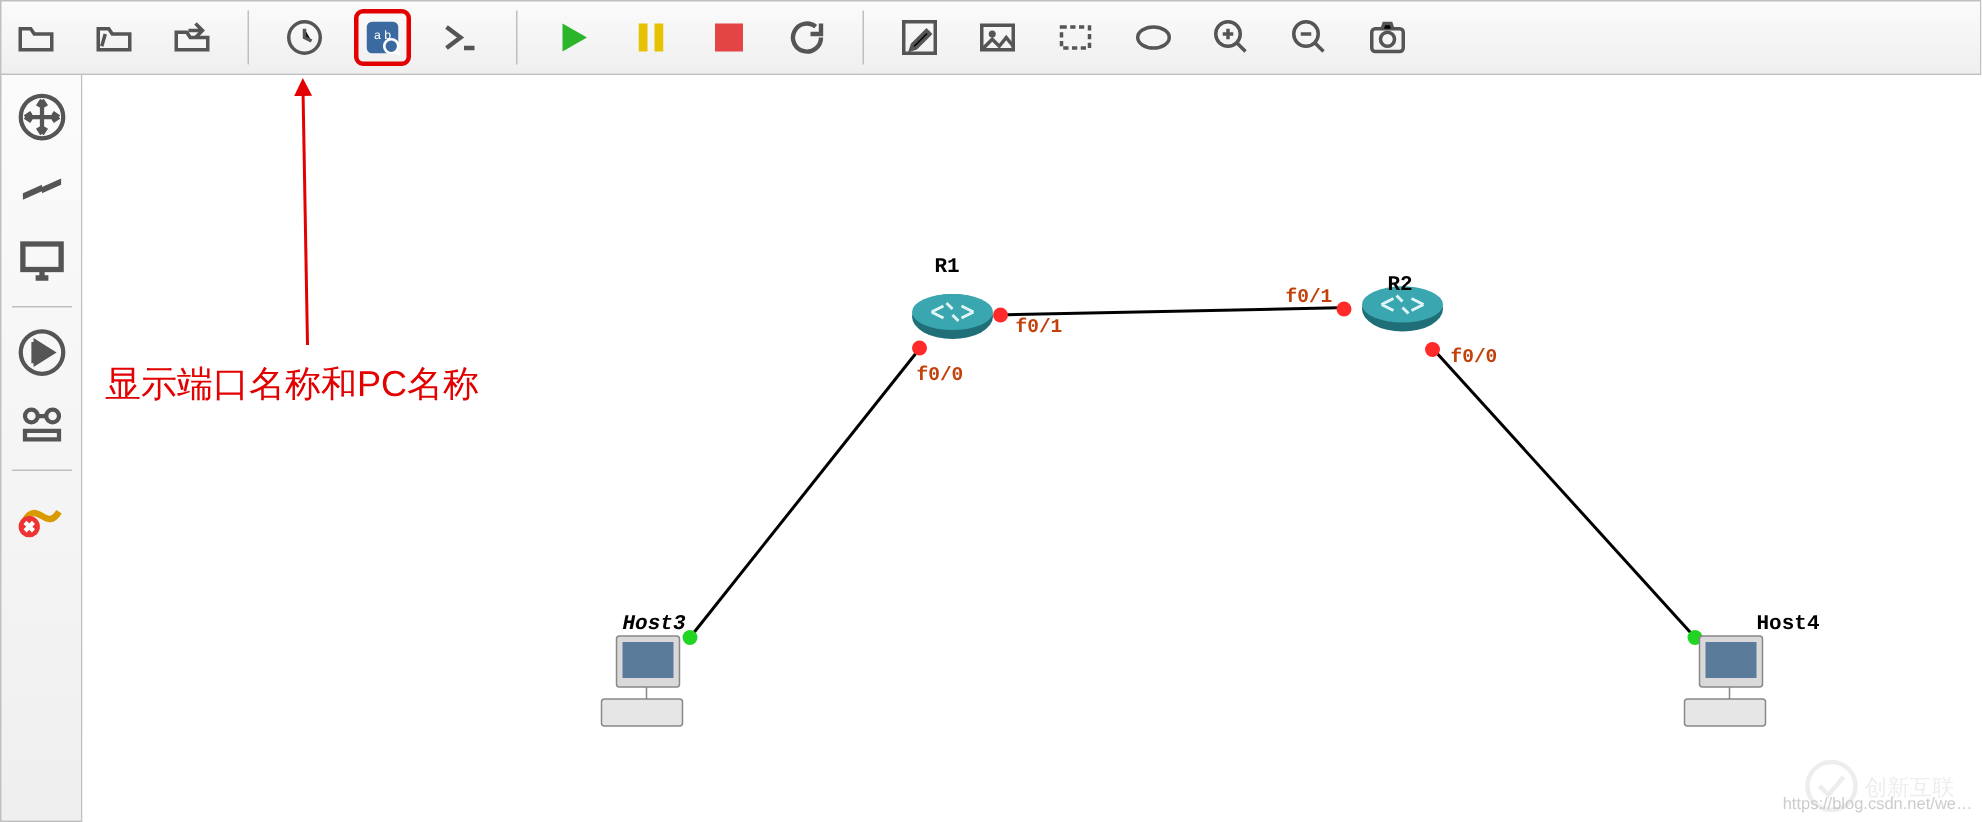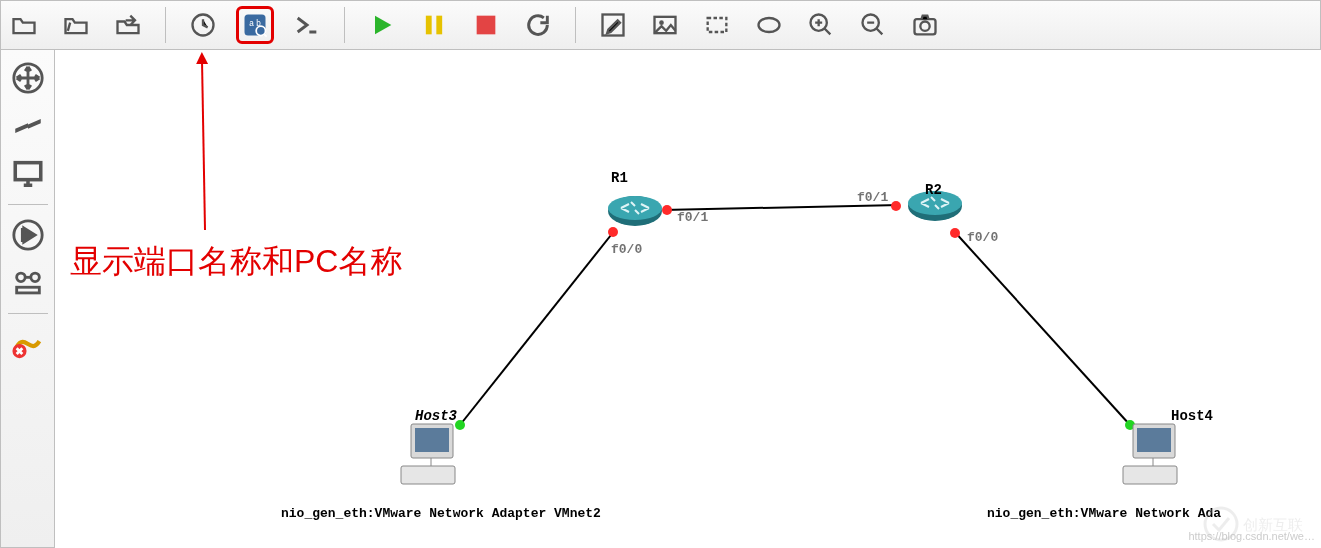--- a/index.html
+++ b/index.html
@@ -10,23 +10,23 @@
   .tb-btn svg { width:28px; height:28px; }
   .tb-sep { width:1px; height:36px; background:#bfbfbf; margin:0 4px;}
   .highlight-box { border:3px solid #e30000; border-radius:6px; padding:1px; }
   .body { flex:1; display:flex; min-height:0;}
   .sidebar { width:55px; border:1px solid #bfbfbf; border-top:none; background:linear-gradient(#fbfbfb,#efefef); display:flex; flex-direction:column; align-items:center; padding-top:6px; gap:4px;}
   .sb-btn { width:44px; height:44px; display:flex; align-items:center;justify-content:center;}
   .sb-btn svg{width:34px;height:34px;}
   .sb-sep { width:40px; height:1px; background:#bfbfbf; margin:4px 0;}
   .canvas { flex:1; position:relative; background:#fff; overflow:hidden;}
   .node-label { position:absolute; font: bold 14px "Courier New", monospace; color:#000; white-space:nowrap;}
-  .port-label { position:absolute; font: bold 13px "Courier New", monospace; color:#737373; white-space:nowrap;}
+  .port-label { position:absolute; font: bold 13px "Courier New", monospace; color:#c2410c; white-space:nowrap;}
   .nio-label  { position:absolute; font: bold 13px "Courier New", monospace; color:#000; white-space:nowrap;}
-  .anno { position:absolute; color:#e30000; font-size:32px; font-weight:500;}
+  .anno { position:absolute; color:#e30000; font-size:24px; font-weight:500;}
   .router { position:absolute; width:56px; height:32px;}
   .host   { position:absolute; width:70px; height:70px;}
   svg.topology { position:absolute; left:0; top:0; width:100%; height:100%; pointer-events:none;}
   .dot { fill:#ff2a2a;}
   .gdot{ fill:#22d522;}
   .watermark{position:absolute; right:6px; bottom:6px; font-size:11px; color:#ccc;}
   .wm-logo{position:absolute; right:10px; bottom:4px; opacity:.25;}
 </style>
 </head>
 <body>
@@ -208,21 +208,21 @@
           <circle class="gdot" cx="1075" cy="375" r="5"></circle>
       </svg>
 
       <div class="router" style="left:552px; top:145px;">
         <svg viewBox="0 0 56 32">
             <ellipse cx="28" cy="16" rx="27" ry="15" fill="#1f6e78"></ellipse>
             <ellipse cx="28" cy="13" rx="27" ry="12" fill="#3aa6b0"></ellipse>
             <path stroke="#dff4f6" stroke-width="2" fill="none" d="M14 13l8-4M14 13l8 4M42 13l-8-4M42 13l-8 4M24 7l4 4M32 19l-4-4"></path>
           </svg>
       </div>
-      <div class="node-label" style="left:556px; top:120px;">R1</div>
+      <div class="node-label" style="left:568px; top:120px;">R1</div>
 
       <div class="router" style="left:852px; top:140px;">
         <svg viewBox="0 0 56 32">
             <ellipse cx="28" cy="16" rx="27" ry="15" fill="#1f6e78"></ellipse>
             <ellipse cx="28" cy="13" rx="27" ry="12" fill="#3aa6b0"></ellipse>
             <path stroke="#dff4f6" stroke-width="2" fill="none" d="M14 13l8-4M14 13l8 4M42 13l-8-4M42 13l-8 4M24 7l4 4M32 19l-4-4"></path>
           </svg>
       </div>
       <div class="node-label" style="left:870px; top:132px;">R2</div>
 
@@ -244,22 +244,20 @@
           <path stroke="#888" d="M36 38v8"></path>
         </svg>
       </div>
       <div class="node-label" style="left:1116px; top:358px;">Host4</div>
 
       <div class="port-label" style="left:622px; top:160px;">f0/1</div>
       <div class="port-label" style="left:556px; top:192px;">f0/0</div>
       <div class="port-label" style="left:802px; top:140px;">f0/1</div>
       <div class="port-label" style="left:912px; top:180px;">f0/0</div>
 
-      <div class="nio-label" style="left:226px; top:456px;">nio_gen_eth:VMware Network Adapter VMnet2</div>
-      <div class="nio-label" style="left:932px; top:456px;">nio_gen_eth:VMware Network Ada</div>
 
       <div class="watermark">https://blog.csdn.net/we…</div>
       <svg class="wm-logo" width="110" height="40">
         <circle cx="20" cy="20" r="16" fill="none" stroke="#bbb" stroke-width="3"></circle>
         <path d="M12 20l6 6 10-12" fill="none" stroke="#bbb" stroke-width="3"></path>
         <text x="42" y="26" fill="#bbb" font-size="15">创新互联</text>
       </svg>
     </div>
   </div>
 </div>

